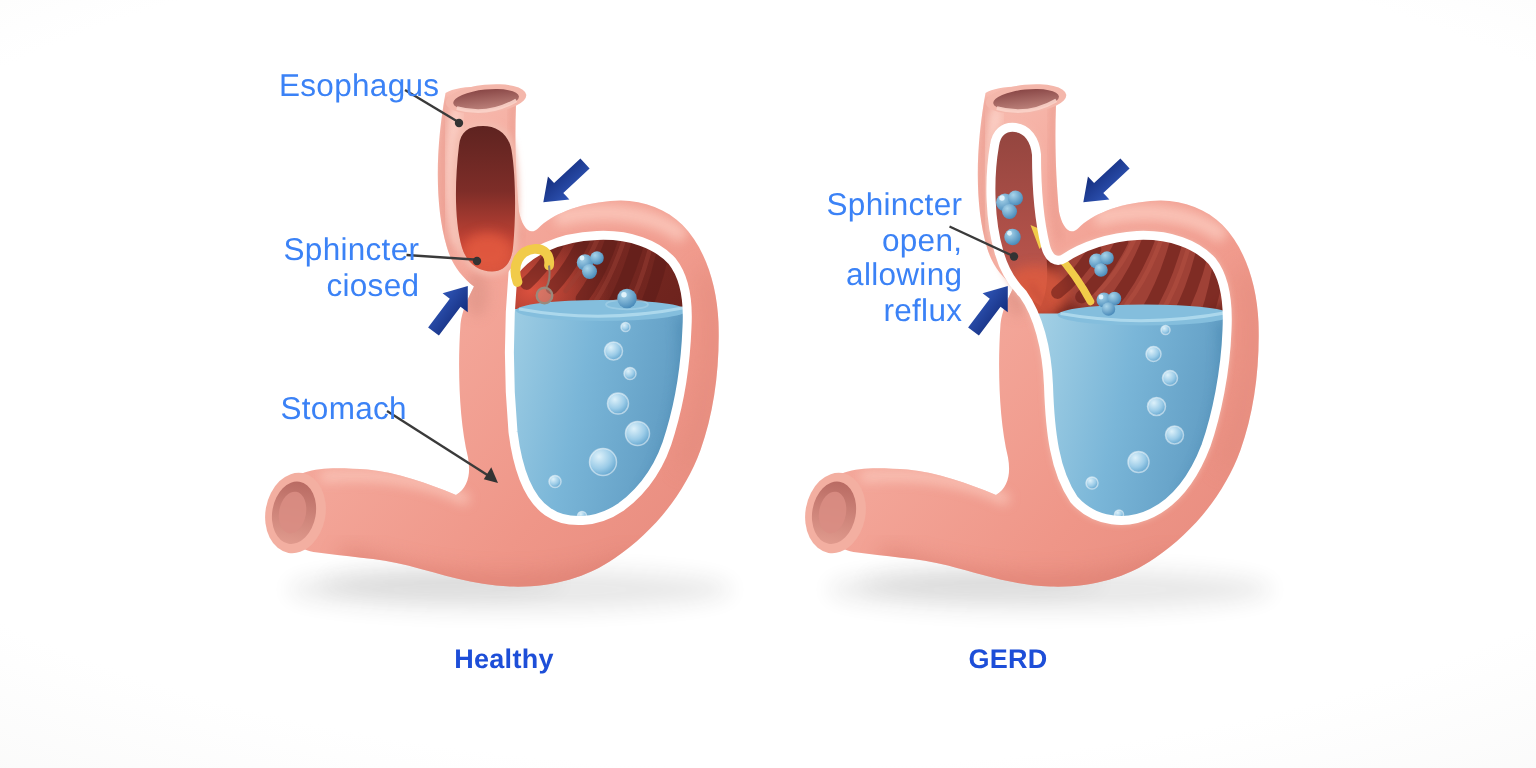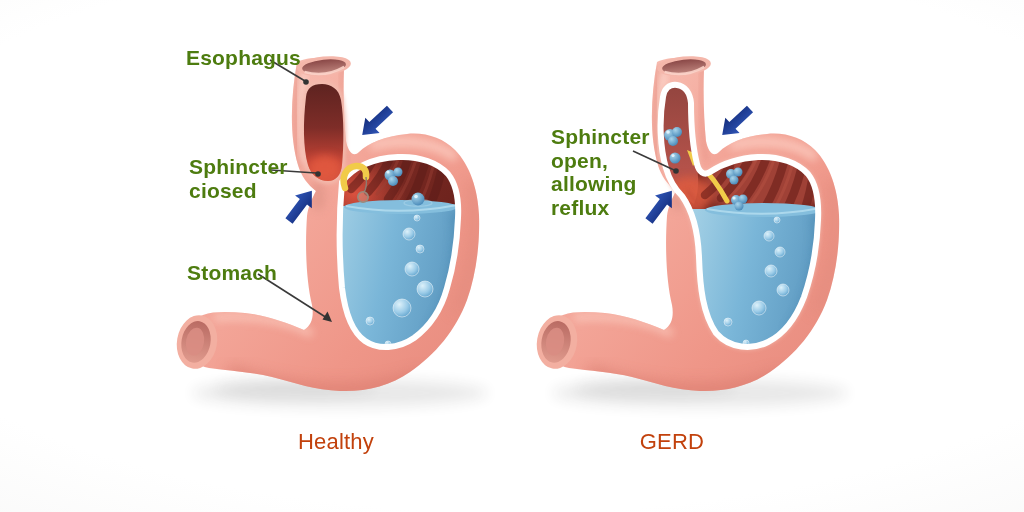--- a/index.html
+++ b/index.html
@@ -3,25 +3,25 @@
 <meta charset="utf-8">
 <style>
   html,body{margin:0;padding:0;}
   body{
     width:1024px;height:512px;overflow:hidden;position:relative;
     font-family:"Liberation Sans", sans-serif;
     background:radial-gradient(ellipse 120% 100% at 50% 45%, #ffffff 55%, #f1f1f0 100%);
   }
   .stage{position:absolute;left:0;top:0;width:1024px;height:512px;}
   .lbl{
-    position:absolute;color:#4d7c0f;font-size:21px;font-weight:700;
-    line-height:1.12;white-space:pre-line;letter-spacing:0.2px;
+    position:absolute;color:#3b82f6;font-size:21px;font-weight:400;
+    line-height:1.12;white-space:pre-line;letter-spacing:0.2px;text-align:right;
   }
   .cap{
-    position:absolute;color:#c2410c;font-size:22px;font-weight:400;
+    position:absolute;color:#1d4ed8;font-size:18px;font-weight:700;
     width:140px;text-align:center;letter-spacing:0.2px;
   }
 </style>
 </head>
 <body>
 
 <svg class="stage" width="1024" height="512" viewBox="0 0 1024 512">
   <defs>
     <linearGradient id="bodyGrad" x1="0" y1="0" x2="1" y2="1">
       <stop offset="0" stop-color="#fbd0c6"></stop>

